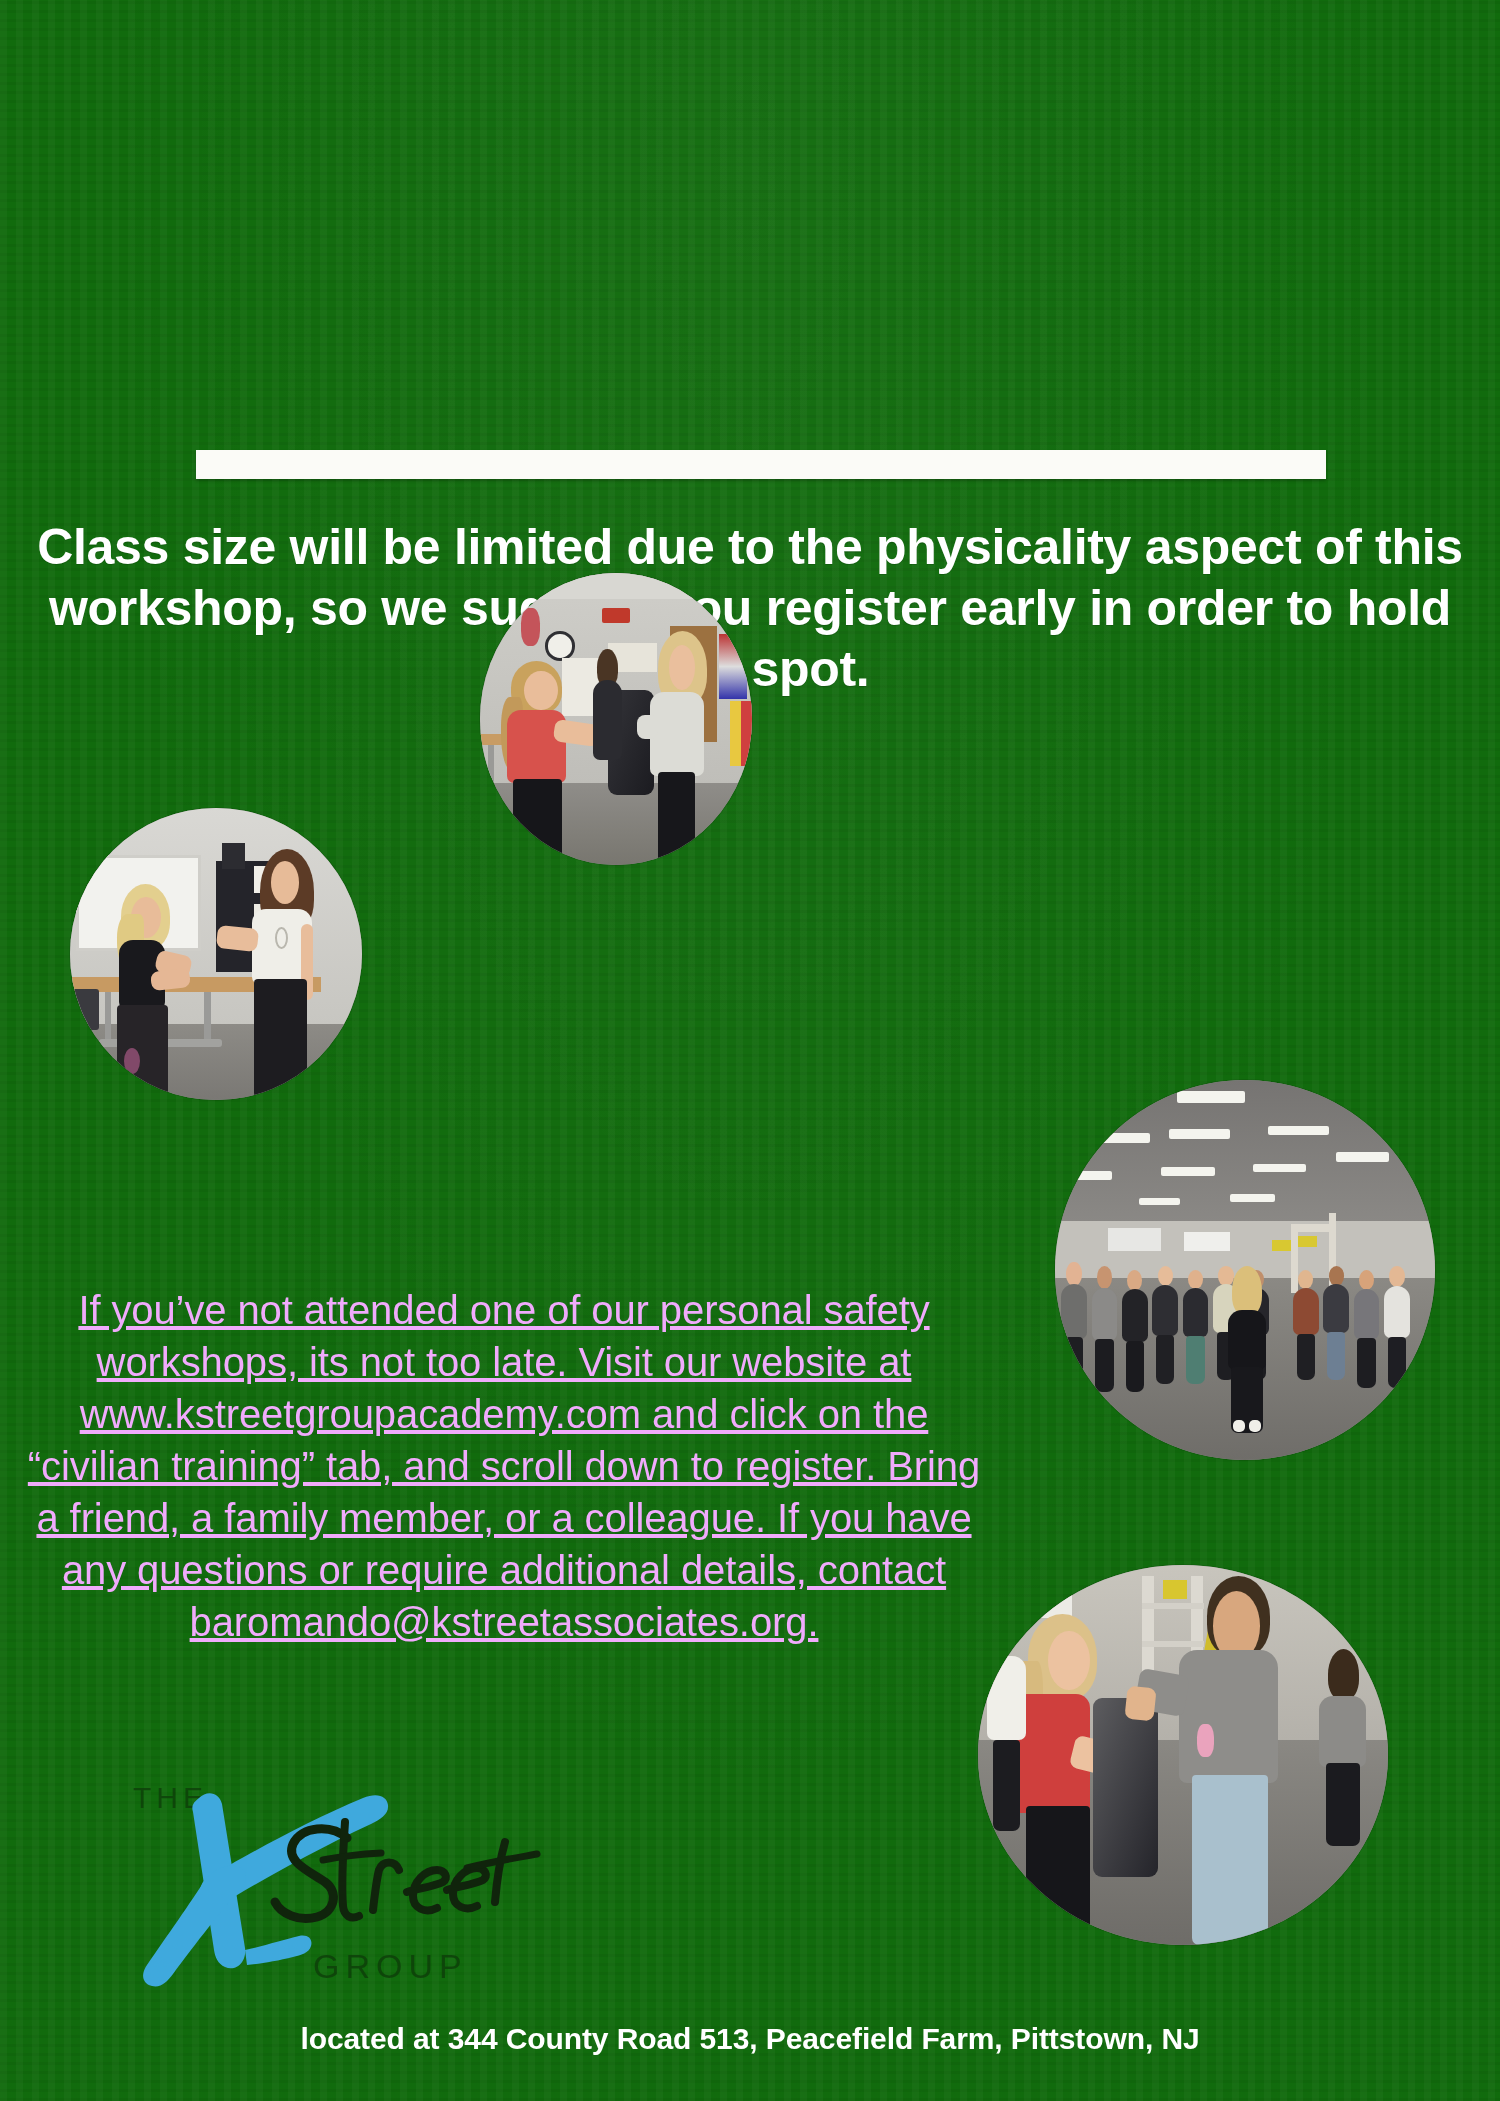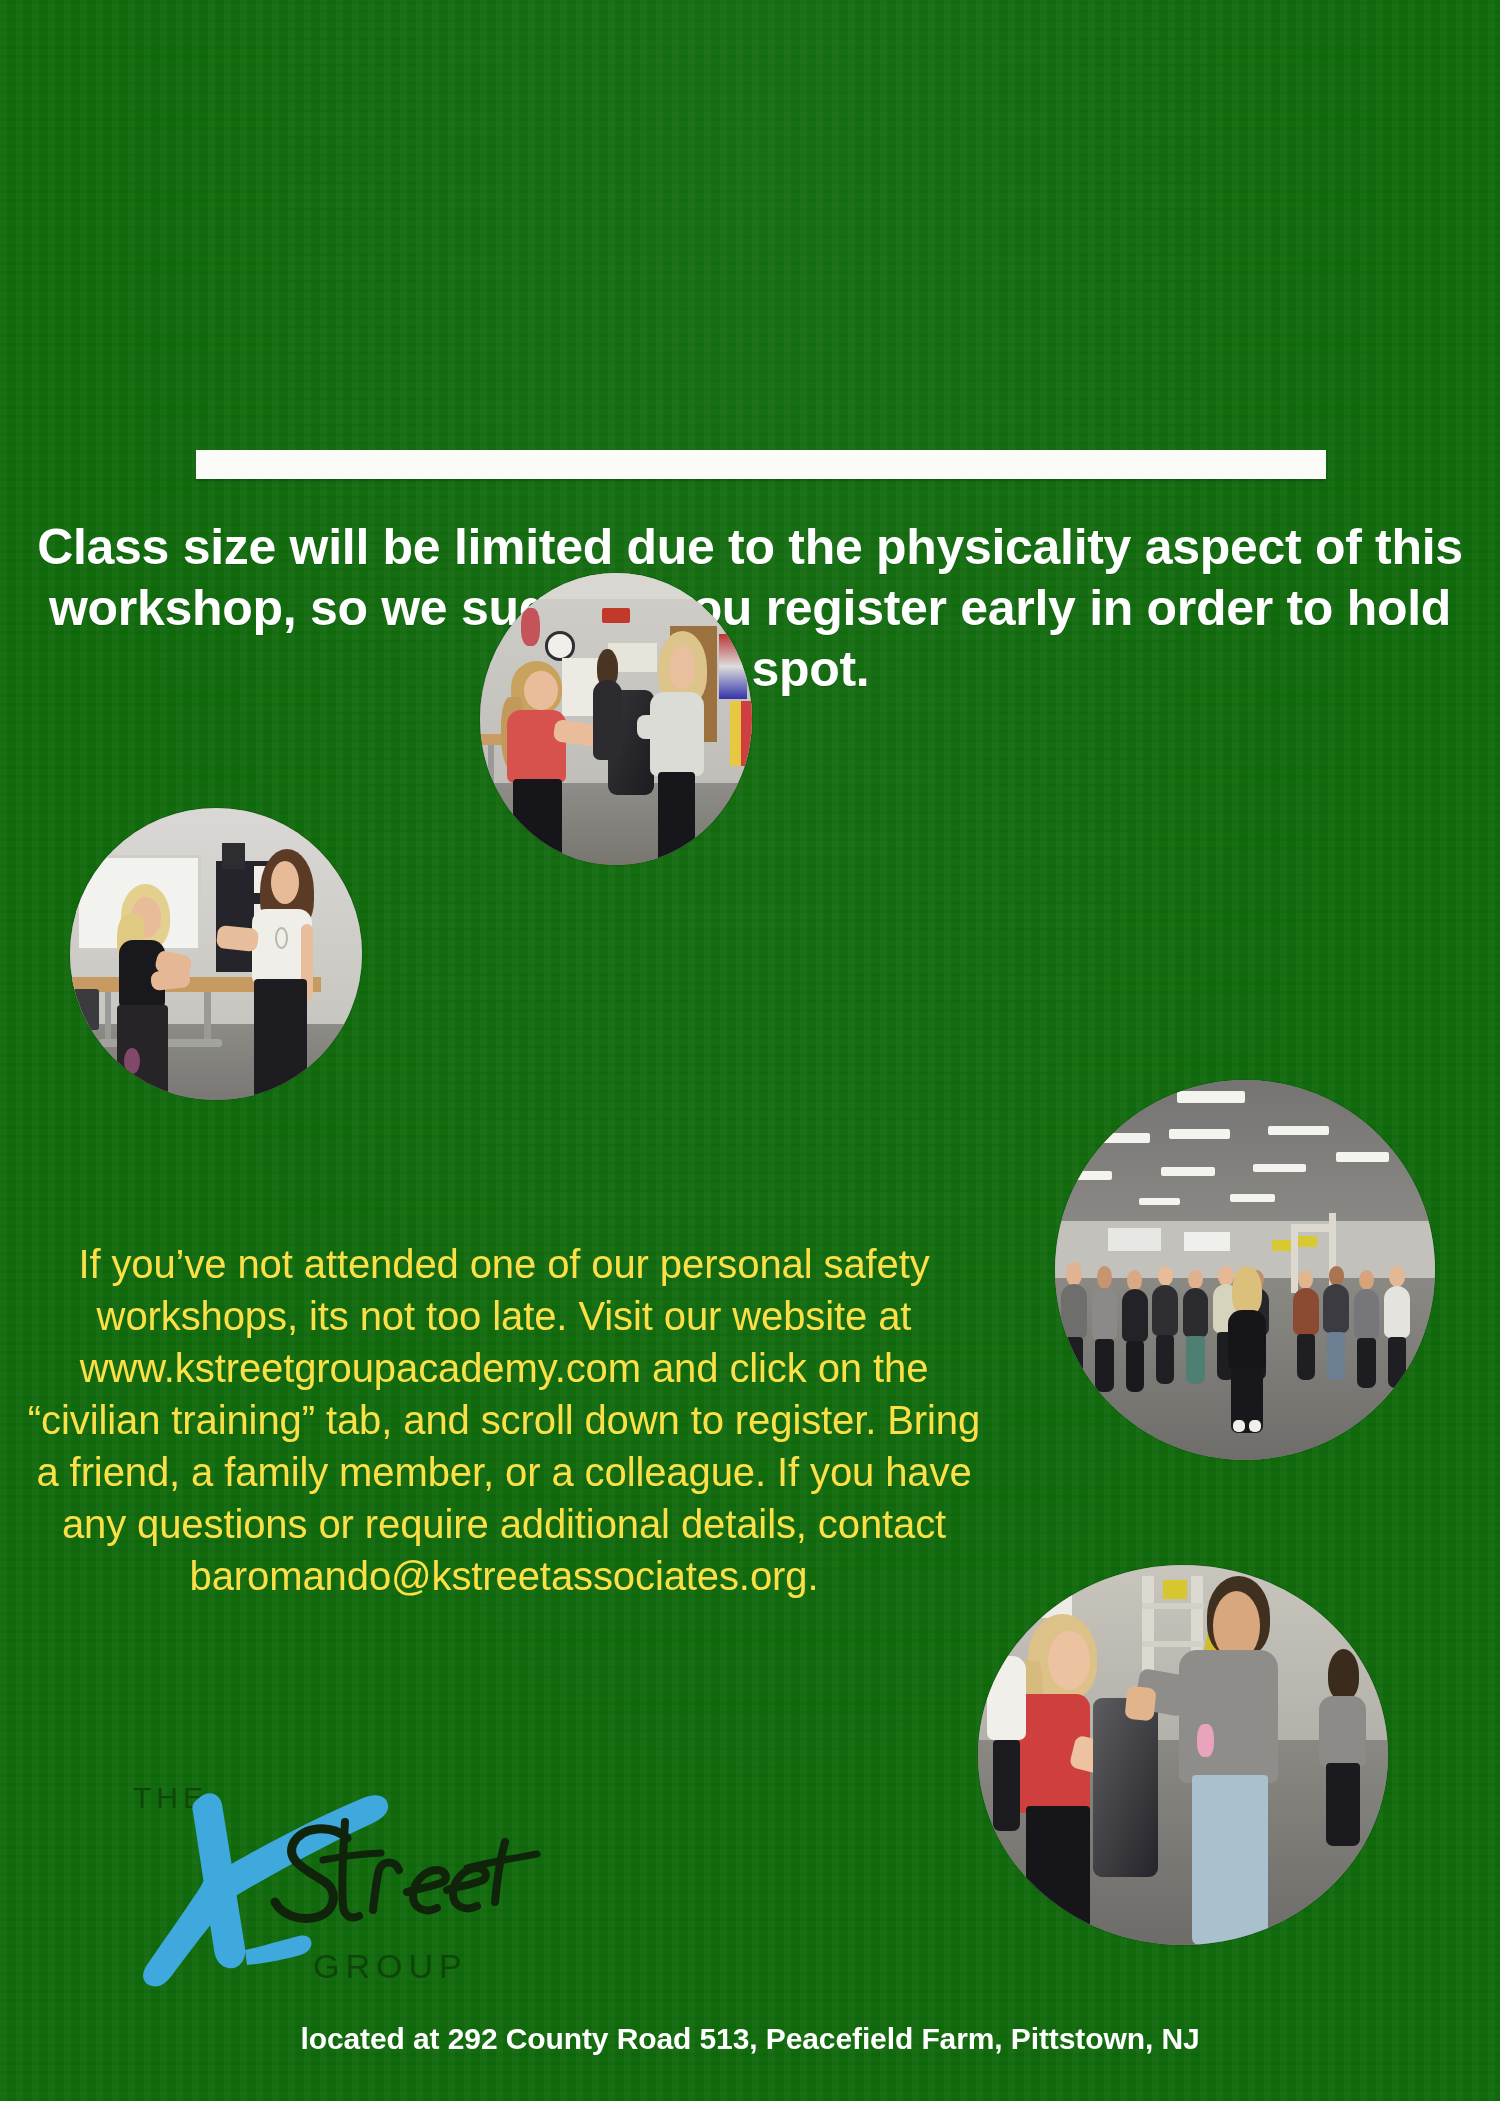--- a/index.html
+++ b/index.html
@@ -65,28 +65,29 @@
     font-size:50px;
     line-height:1.22;
     letter-spacing:-0.3px;
     white-space:pre-line;
     text-shadow:0 1px 0 rgba(0,0,0,.15);
   }
 
   
   #body-copy {
     position:absolute;
-    left:24px; top:1238px; width:960px;
+    left:24px; top:1284px; width:960px;
     text-align:center;
-    color:#fde047;
+    color:#f0abfc;
     font-family:"Liberation Sans", sans-serif;
     font-weight:300;
     font-size:40px;
     line-height:1.30;
     letter-spacing:-0.1px;
+    text-decoration:underline;
   }
 
   
   #footer {
     position:absolute;
     left:0; top:2022px; width:1500px;
     text-align:center;
     color:#ffffff;
     font-family:"Liberation Sans Narrow","Liberation Sans", sans-serif;
     font-weight:bold;
@@ -431,15 +432,15 @@
       </g>
 
       <text id="logo-group" x="218" y="218" font-family="Liberation Sans, sans-serif" font-size="34" letter-spacing="6" fill="#0d3a09" opacity="0.74">GROUP</text>
     </svg>
     <span class="vh" data-bind="logo.the">THE</span>
     <span class="vh" data-bind="logo.k">K</span>
     <span class="vh" data-bind="logo.street">Street</span>
     <span class="vh" data-bind="logo.group">GROUP</span>
   </div>
 
-  <div id="footer" data-bind="footer.text">located at 292 County Road 513, Peacefield Farm, Pittstown, NJ</div>
+  <div id="footer" data-bind="footer.text">located at 344 County Road 513, Peacefield Farm, Pittstown, NJ</div>
 
 </div>
 
 </body></html>

